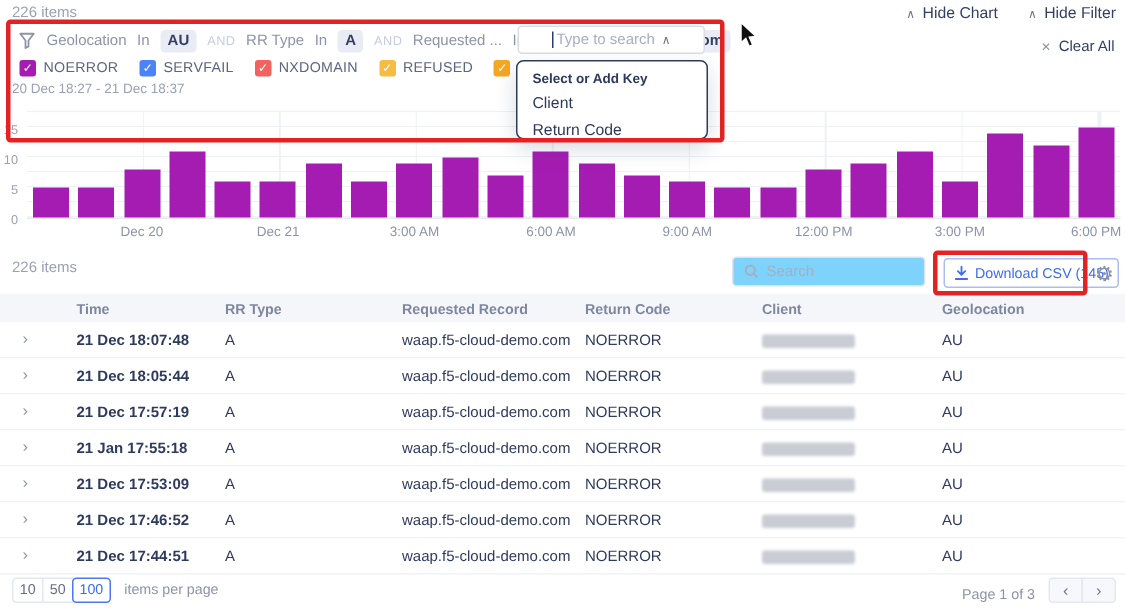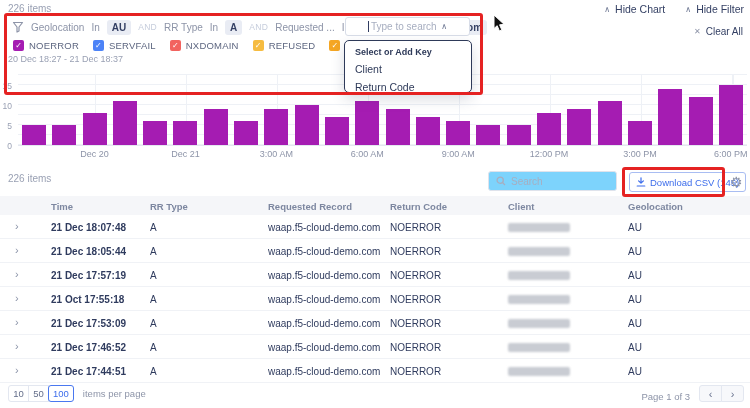--- a/index.html
+++ b/index.html
@@ -306,21 +306,21 @@
         <span class="row-chevron">›</span>
         <div class="cell time col0">21 Dec 17:57:19</div>
         <div class="cell col1">A</div>
         <div class="cell col2">waap.f5-cloud-demo.com</div>
         <div class="cell col3">NOERROR</div>
         <div class="redacted-pill"></div>
         <div class="cell col5">AU</div>
       </div>
       <div class="trow">
         <span class="row-chevron">›</span>
-        <div class="cell time col0">21 Oct 17:55:18</div>
+        <div class="cell time col0">21 Jan 17:55:18</div>
         <div class="cell col1">A</div>
         <div class="cell col2">waap.f5-cloud-demo.com</div>
         <div class="cell col3">NOERROR</div>
         <div class="redacted-pill"></div>
         <div class="cell col5">AU</div>
       </div>
       <div class="trow">
         <span class="row-chevron">›</span>
         <div class="cell time col0">21 Dec 17:53:09</div>
         <div class="cell col1">A</div>

